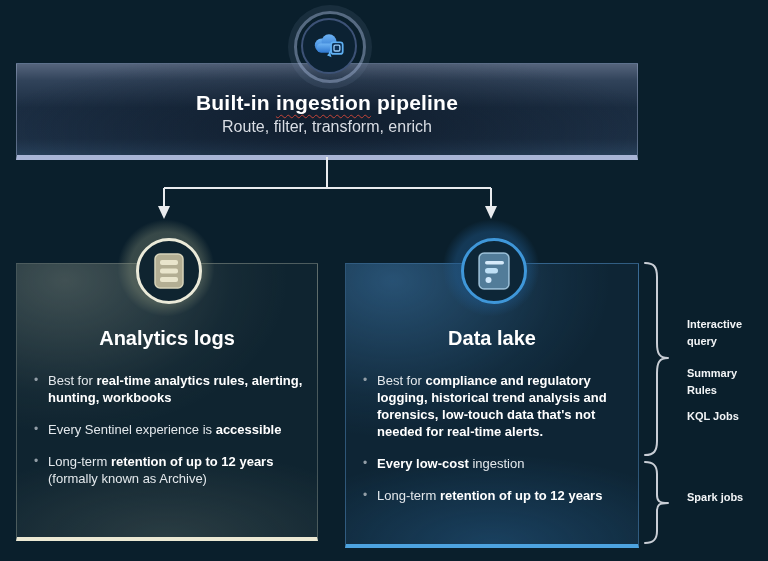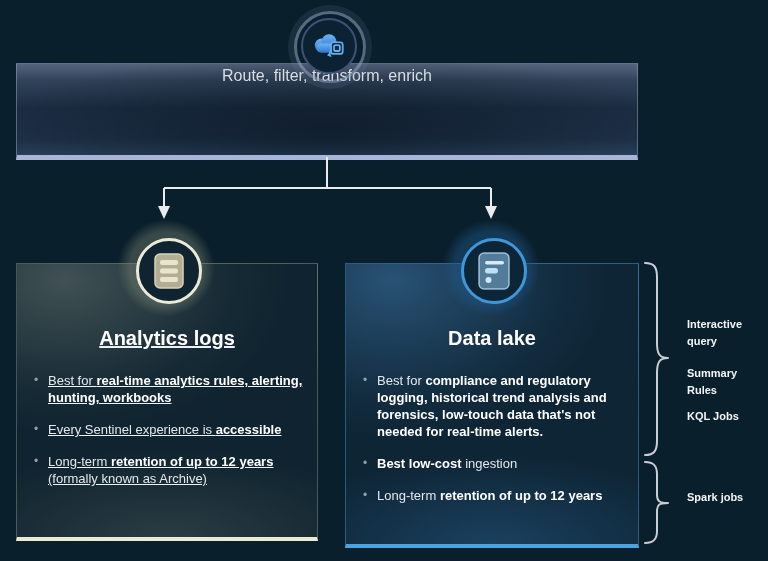--- a/index.html
+++ b/index.html
@@ -47,21 +47,20 @@
   
   .card{position:absolute;top:263px;z-index:1;}
   .card-analytics{
     left:16px;width:300px;height:273px;
     background:
       radial-gradient(120% 90% at 16% 6%, rgba(152,160,146,0.36), rgba(152,160,146,0.05) 46%, rgba(0,0,0,0) 62%),
       radial-gradient(130% 55% at 50% 100%, rgba(150,158,140,0.20), rgba(0,0,0,0) 58%),
       #0f2430;
     border:1px solid rgba(195,200,184,0.30);
     border-bottom:4px solid #ece9d4;
-    text-decoration:underline;
   }
   .card-datalake{
     left:345px;width:292px;height:280px;
     background:
       radial-gradient(120% 90% at 16% 6%, rgba(78,148,210,0.40), rgba(78,148,210,0.07) 46%, rgba(0,0,0,0) 62%),
       radial-gradient(130% 55% at 50% 100%, rgba(56,136,205,0.28), rgba(0,0,0,0) 58%),
       #0e2535;
     border:1px solid rgba(95,160,220,0.40);
     border-bottom:4px solid #4da3e0;
   }
@@ -111,20 +110,21 @@
 
 <div class="stage">
 
   <svg class="connector" width="768" height="80" viewBox="0 0 768 80">
     <path d="M327 7 V38 M164 38 H491 M164 38 V58 M491 38 V58" stroke="#e9ebee" stroke-width="2" fill="none"></path>
     <path d="M158 56 L170 56 L164 69 Z" fill="#e9ebee"></path>
     <path d="M485 56 L497 56 L491 69 Z" fill="#e9ebee"></path>
   </svg>
 
   <div class="banner">
+    <div class="banner-title"><span>Built-in </span><span class="squiggle">ingestion</span><span> pipeline</span></div>
     <div class="banner-subtitle">Route, filter, transform, enrich</div>
   </div>
 
   <div class="top-ring"></div>
   <div class="top-badge">
     <svg width="38" height="30" viewBox="0 0 44 36">
       <defs>
         <linearGradient id="cg" x1="0" y1="0" x2="0" y2="1">
           <stop offset="0" stop-color="#6db3f4"></stop>
             <stop offset="1" stop-color="#2f77cf"></stop>
@@ -146,21 +146,21 @@
         <li><span>Best for </span><span class="b">real-time analytics rules, alerting, hunting, workbooks</span></li>
         <li><span>Every Sentinel experience is </span><span class="b">accessible</span></li>
         <li><span>Long-term </span><span class="b">retention of up to 12 years</span><span> (formally known as Archive)</span></li>
       </ul>
   </div>
 
   <div class="card card-datalake">
     <h2 class="card-title">Data lake</h2>
     <ul>
         <li><span>Best for </span><span class="b">compliance and regulatory logging, historical trend analysis and forensics, low-touch data that's not needed for real-time alerts.</span></li>
-        <li><span class="b">Best low-cost</span><span> ingestion</span></li>
+        <li><span class="b">Every low-cost</span><span> ingestion</span></li>
         <li><span>Long-term </span><span class="b">retention of up to 12 years</span></li>
       </ul>
   </div>
 
   <div class="halo halo-analytics"></div>
   <div class="ring ring-analytics">
     <svg width="30" height="36" viewBox="0 0 30 36">
       <rect x="1" y="1" width="28" height="34" rx="5" fill="#b3ae93" stroke="#d8d4ba" stroke-width="1.5"></rect>
       <rect x="6" y="7" width="18" height="5" rx="2" fill="#e9e5cc"></rect>
       <rect x="6" y="15.5" width="18" height="5" rx="2" fill="#e9e5cc"></rect>

